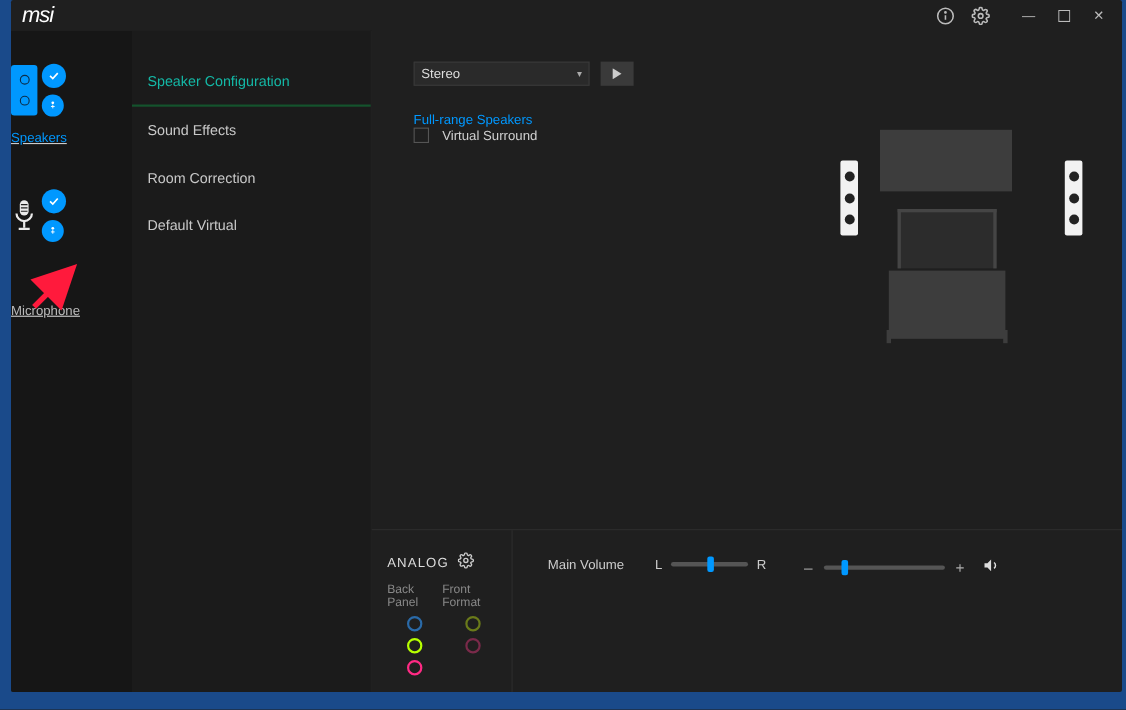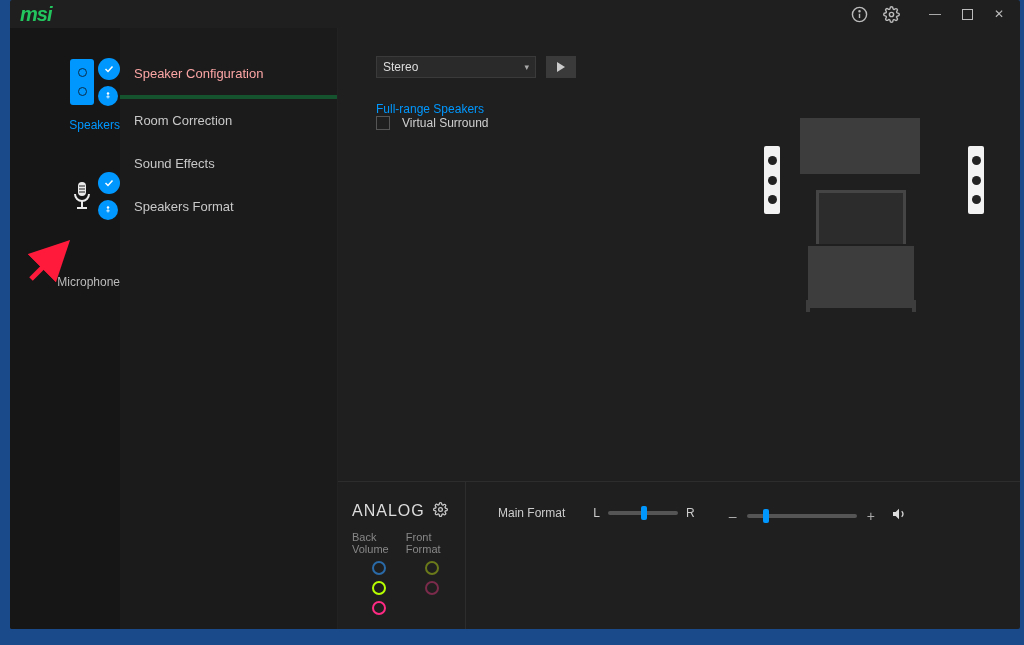--- a/index.html
+++ b/index.html
@@ -17,22 +17,22 @@
     border-radius: 2px;
     overflow: hidden;
   }
   
   .titlebar {
     height: 28px;
     display: flex; align-items: center; justify-content: space-between;
     padding: 0 6px 0 10px;
   }
   .logo {
-    font-style: italic; font-weight: 700; font-size: 20px;
-    color: #22c55e; letter-spacing: -1px;
+    font-style: italic; font-weight: 400; font-size: 20px;
+    color: #ffffff; letter-spacing: -1px;
   }
   .logo::before { content: ""; }
   .title-right { display: flex; gap: 2px; align-items: center; }
   .title-btn {
     width: 30px; height: 24px;
     display: flex; align-items: center; justify-content: center;
     color: #bbb;
     cursor: default;
     font-size: 12px;
   }
@@ -44,22 +44,23 @@
   
   .sidebar {
     width: 110px;
     background: #161616;
     display: flex; flex-direction: column;
     align-items: center;
     padding-top: 30px;
   }
   .dev-tab {
     width: 100%; padding-bottom: 18px;
-    display: flex; flex-direction: column; align-items: flex-end;
+    display: flex; flex-direction: column; align-items: flex-start;
     position: relative;
+    text-decoration: underline;
   }
   .dev-tab .icon-row { display: flex; align-items: center; gap: 4px; margin-bottom: 12px;}
   .dev-tab .label { font-size: 12px; color: #bbb; }
   .dev-tab.active .label { color: #0098ff; }
   .dev-tab .badges { display: flex; flex-direction: column; gap: 6px; }
   .badge-circle {
     width: 22px; height: 22px; border-radius: 50%;
     background: #0098ff;
     display: flex; align-items: center; justify-content: center;
     color: #fff; font-size: 11px; font-weight: bold;
@@ -83,22 +84,22 @@
     border-right: 1px solid #222;
     padding-top: 24px;
   }
   .tab-item {
     padding: 14px 14px;
     font-size: 13px;
     color: #c8c8c8;
     cursor: default;
   }
   .tab-item.active {
-    color: #fca5a5;
-    border-bottom: 4px solid #14532d;
+    color: #14b8a6;
+    border-bottom: 2px solid #14532d;
   }
   
   .main {
     flex: 1;
     display: flex; flex-direction: column;
   }
   .main-top {
     flex: 1; position: relative;
     padding: 28px 0 0 38px;
   }
@@ -173,21 +174,21 @@
   .bottom {
     height: 148px;
     border-top: 1px solid #2d2d2d;
     display: flex;
   }
   .analog {
     width: 128px;
     border-right: 1px solid #2d2d2d;
     padding: 20px 6px 10px 14px;
   }
-  .analog .hdr { display:flex; gap:8px; font-size: 16px; color:#ddd; letter-spacing:1px; margin-bottom:10px;}
+  .analog .hdr { display:flex; align-items:center; gap:8px; font-size: 12px; color:#ddd; letter-spacing:1px; margin-bottom:10px;}
   .panel-cols { display: flex; justify-content: space-around; font-size: 11px; color: #888; }
   .panel-col { display:flex; flex-direction:column; align-items:center; gap:6px; }
   .port {
     width: 14px; height: 14px; border-radius: 50%;
     border: 2px solid;
     background: transparent;
   }
   .volume-area {
     flex: 1;
     padding: 24px 20px 0 32px;
@@ -301,23 +302,23 @@
                 </svg>
             </div>
           </div>
         </div>
         <div class="label">Microphone</div>
       </div>
     </div>
 
     <div class="tabcol">
       <div class="tab-item active">Speaker Configuration</div>
+      <div class="tab-item">Sound Effects</div>
       <div class="tab-item">Room Correction</div>
-      <div class="tab-item">Sound Effects</div>
-      <div class="tab-item">Speakers Format</div>
+      <div class="tab-item">Default Virtual</div>
     </div>
 
     <div class="main">
       <div class="main-top">
         <div class="config-row">
           <div class="select">
             <span>Stereo</span>
             <span style="font-size:9px;color:#aaa;">▾</span>
           </div>
           <div class="play-btn">
@@ -358,35 +359,35 @@
             <span>ANALOG</span>
             <span>
               <svg width="15" height="15" viewBox="0 0 24 24" fill="none" stroke="#ccc" stroke-width="2">
                   <circle cx="12" cy="12" r="3"></circle>
                   <path d="M19.4 15a1.7 1.7 0 0 0 .34 1.87l.06.06a2 2 0 1 1-2.83 2.83l-.06-.06a1.7 1.7 0 0 0-1.87-.34 1.7 1.7 0 0 0-1 1.56V21a2 2 0 1 1-4 0v-.09a1.7 1.7 0 0 0-1-1.56 1.7 1.7 0 0 0-1.87.34l-.06.06a2 2 0 1 1-2.83-2.83l.06-.06a1.7 1.7 0 0 0 .34-1.87 1.7 1.7 0 0 0-1.56-1H3a2 2 0 1 1 0-4h.09a1.7 1.7 0 0 0 1.56-1 1.7 1.7 0 0 0-.34-1.87l-.06-.06a2 2 0 1 1 2.83-2.83l.06.06a1.7 1.7 0 0 0 1.87.34H9a1.7 1.7 0 0 0 1-1.56V3a2 2 0 1 1 4 0v.09a1.7 1.7 0 0 0 1 1.56 1.7 1.7 0 0 0 1.87-.34l.06-.06a2 2 0 1 1 2.83 2.83l-.06.06a1.7 1.7 0 0 0-.34 1.87V9a1.7 1.7 0 0 0 1.56 1H21a2 2 0 1 1 0 4h-.09a1.7 1.7 0 0 0-1.56 1z"></path>
                 </svg>
             </span>
           </div>
           <div class="panel-cols">
             <div class="panel-col">
-              <span>Back Volume</span>
+              <span>Back Panel</span>
               <span class="port" id="bp0" style="border-color: rgb(42, 106, 168);"></span>
               <span class="port" id="bp1" style="border-color: rgb(182, 255, 0);"></span>
               <span class="port" id="bp2" style="border-color: rgb(255, 42, 132);"></span>
             </div>
             <div class="panel-col">
               <span>Front Format</span>
               <span class="port" id="fp0" style="border-color: rgb(106, 122, 26);"></span>
               <span class="port" id="fp1" style="border-color: rgb(122, 42, 74);"></span>
             </div>
           </div>
         </div>
 
         <div class="volume-area">
-          <span>Main Format</span>
+          <span>Main Volume</span>
 
           <div class="bal-row" style="margin-left:10px;">
             <span>L</span>
             <div class="slider bal">
               <div class="thumb" style="left:33px;"></div>
             </div>
             <span>R</span>
           </div>
 
           <div class="bal-row" style="margin-left:14px;">

